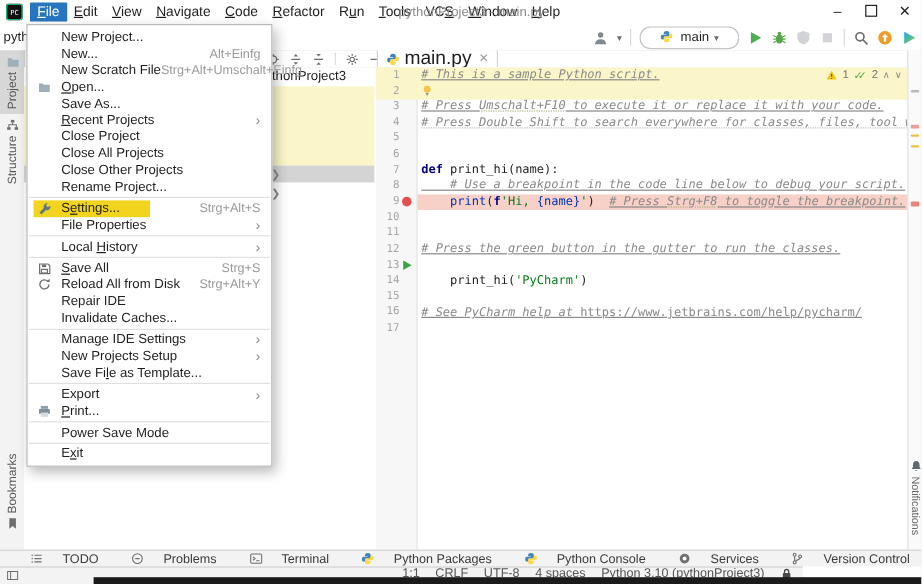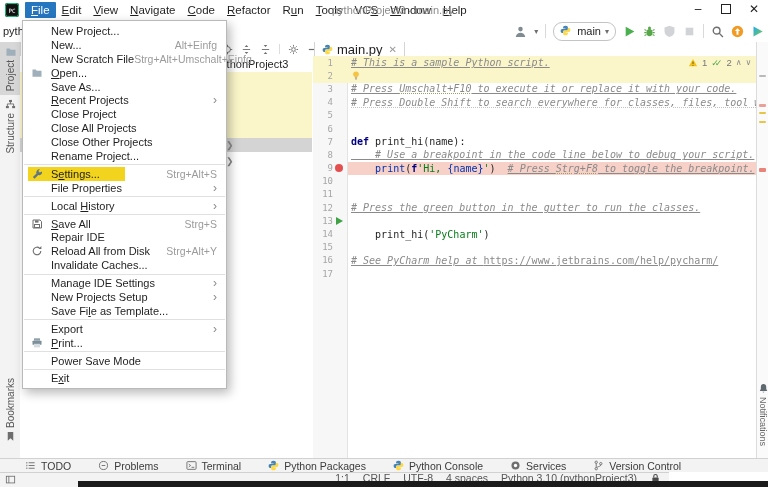--- a/index.html
+++ b/index.html
@@ -18,33 +18,33 @@
   #win-controls{right:0;top:0;height:18px;display:flex;align-items:center;}
   .wbtn{width:28px;height:18px;display:flex;align-items:center;justify-content:center;color:#222;font-size:12px;}
   .wbtn .box{width:8px;height:8px;border:1px solid #222;}
 
   
   #toolbar{left:0;top:20px;width:768px;height:22px;background:#fff;border-bottom:1px solid #d4d4d4;}
   #proj-combo{left:3px;top:5px;font-size:11px;color:#1f1f1f;}
   #tb-right{position:absolute;right:4px;top:0;height:22px;display:flex;align-items:center;gap:7px;}
   .tb-sep{width:1px;height:14px;background:#d9d9d9;}
   #run-combo{display:flex;align-items:center;gap:4px;border:1px solid #c4c4c4;border-radius:9px;
-             height:17px;padding:0 6px;background:#fff;}
+             height:17px;padding:0 16px;background:#fff;}
   #run-combo .lbl{font-size:11px;color:#1f1f1f;}
   .caret{font-size:8px;color:#6e6e6e;}
   .tbicon{width:13px;height:13px;}
   .dim{opacity:.45;}
 
   
   #row2{left:20px;top:42px;width:748px;height:14px;background:#fff;border-bottom:1px solid #d4d4d4;}
   #panel-icons{position:absolute;left:202px;top:1px;display:flex;align-items:center;gap:8px;height:12px;}
   #panel-icons .svg{width:11px;height:11px;}
   #tab{position:absolute;left:294px;top:0;height:14px;display:flex;align-items:center;gap:4px;
        padding:0 7px;border-right:1px solid #d4d4d4;border-left:1px solid #d4d4d4;background:#fff;}
-  #tab .t{font-size:13px;color:#1f1f1f;}
+  #tab .t{font-size:16px;color:#1f1f1f;}
   #tab .x{font-size:10px;color:#9a9a9a;margin-left:2px;}
   #kebab{position:absolute;right:4px;top:1px;font-size:11px;color:#6e6e6e;}
 
   
   #lstripe{left:0;top:42px;width:20px;height:416px;background:#f3f3f3;border-right:1px solid #d4d4d4;}
   .stripe-btn{display:flex;flex-direction:column;align-items:center;gap:3px;padding:4px 0;width:20px;}
   .stripe-btn.on{background:#d7d7d7;}
   .vtext-up{writing-mode:vertical-rl;transform:rotate(180deg);font-size:10px;color:#555;}
   .vtext-down{writing-mode:vertical-rl;font-size:10px;color:#555;}
   #bookmarks-btn{position:absolute;bottom:12px;left:0;}
@@ -97,21 +97,21 @@
   .mi .ic{width:14px;height:12px;margin-right:6px;flex:none;position:relative;z-index:1;}
   .mi .lbl{font-size:11px;color:#1f1f1f;white-space:nowrap;position:relative;z-index:1;}
   .mi .sc{margin-left:auto;font-size:10.5px;color:#9b9b9b;position:relative;z-index:1;}
   .mi .sub{margin-left:auto;font-size:12px;color:#8a8a8a;line-height:10px;position:relative;z-index:1;}
   .mi.hl::before{content:"";position:absolute;left:5px;top:0;bottom:0;width:97px;background:#f2d41e;}
   .msep{height:1px;background:#e0e0e0;margin:1.5px 1px;}
 
   
   #twbar{left:0;top:458px;width:768px;height:13px;background:#f3f3f3;border-top:1px solid #d1d1d1;
          display:flex;align-items:center;}
-  .tw{display:flex;align-items:center;gap:5px;margin-left:27px;}
+  .tw{display:flex;align-items:center;gap:16px;margin-left:27px;}
   .tw:first-child{margin-left:25px;}
   .tw .l{font-size:10.5px;color:#3b3b3b;}
   .tw .i{width:11px;height:11px;}
   #statusbar{left:0;top:472px;width:669px;height:15px;background:#f3f3f3;border-top:1px solid #d1d1d1;}
   #sb-left{position:absolute;left:5px;top:2px;width:11px;height:10px;}
   #sb-right{position:absolute;right:8px;top:0;height:10px;display:flex;align-items:center;gap:13px;
             font-size:10.5px;color:#555;}
   #darkstrip{left:78px;top:481px;width:690px;height:6px;background:#1b1b1b;}
 </style>
 </head>
@@ -519,32 +519,32 @@
           <svg width="12" height="12" viewBox="0 0 12 12" xmlns="http://www.w3.org/2000/svg">
             <path d="M2 2h7l1.5 1.5V10H2z" fill="none" stroke="#6e6e6e"></path>
             <rect x="4" y="2.4" width="3.5" height="2.2" fill="#6e6e6e"></rect>
             <rect x="3.5" y="6.5" width="5" height="3" fill="none" stroke="#6e6e6e"></rect>
           </svg>
         </span>
         <span class="lbl"><u>S</u>ave All</span>
         <span class="sc">Strg+S</span>
       </div>
       <div class="mi">
-        <span class="ic"></span>
-        <span class="lbl">Repair IDE</span>
-      </div>
-      <div class="mi">
         <span class="ic">
           <svg width="12" height="12" viewBox="0 0 12 12" xmlns="http://www.w3.org/2000/svg">
             <path d="M9.8 6a3.8 3.8 0 1 1-1.1-2.7" fill="none" stroke="#6e6e6e" stroke-width="1.1"></path>
             <path d="M10.4 1.1v2.8H7.6z" fill="#6e6e6e"></path>
           </svg>
         </span>
         <span class="lbl">Reload All from Disk</span>
         <span class="sc">Strg+Alt+Y</span>
+      </div>
+      <div class="mi">
+        <span class="ic"></span>
+        <span class="lbl">Repair IDE</span>
       </div>
       <div class="mi">
         <span class="ic"></span>
         <span class="lbl">Invalidate Caches...</span>
       </div>
       <div class="msep"></div>
       <div class="mi">
         <span class="ic"></span>
         <span class="lbl">Manage IDE Settings</span>
         <span class="sub">›</span>

